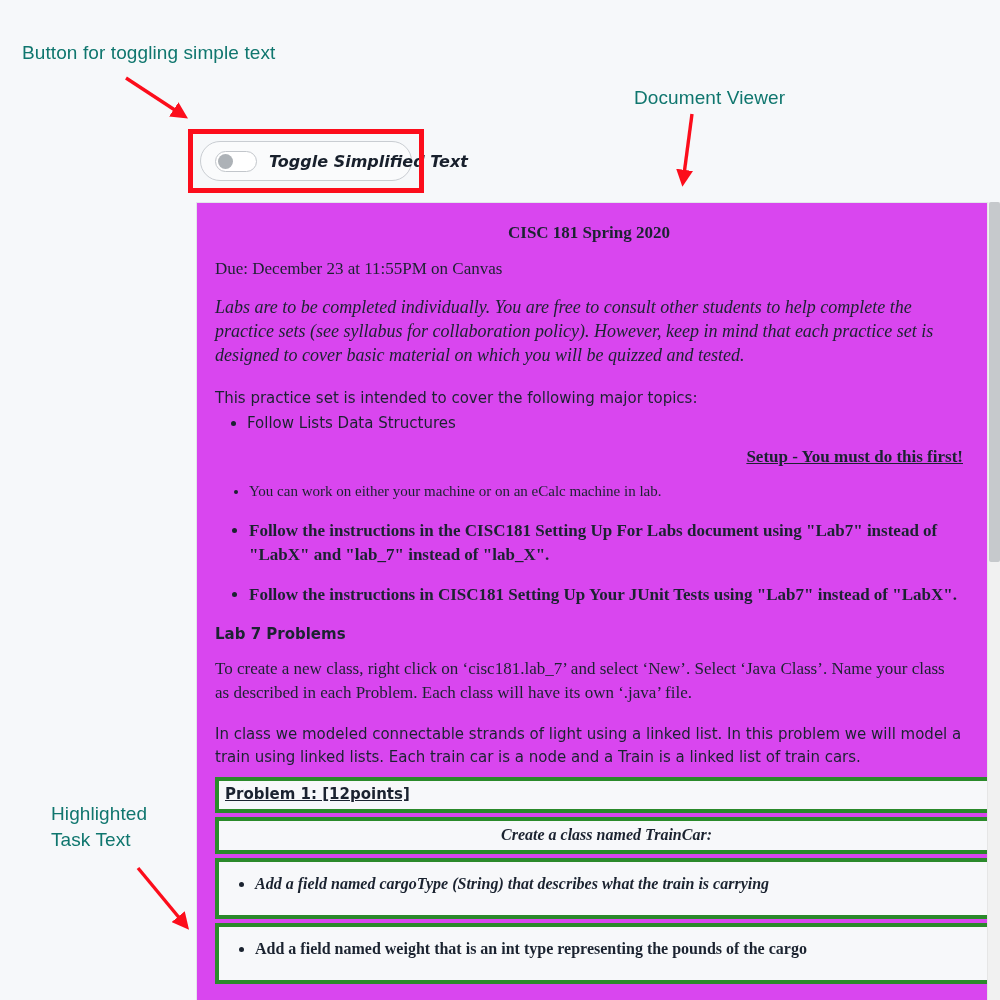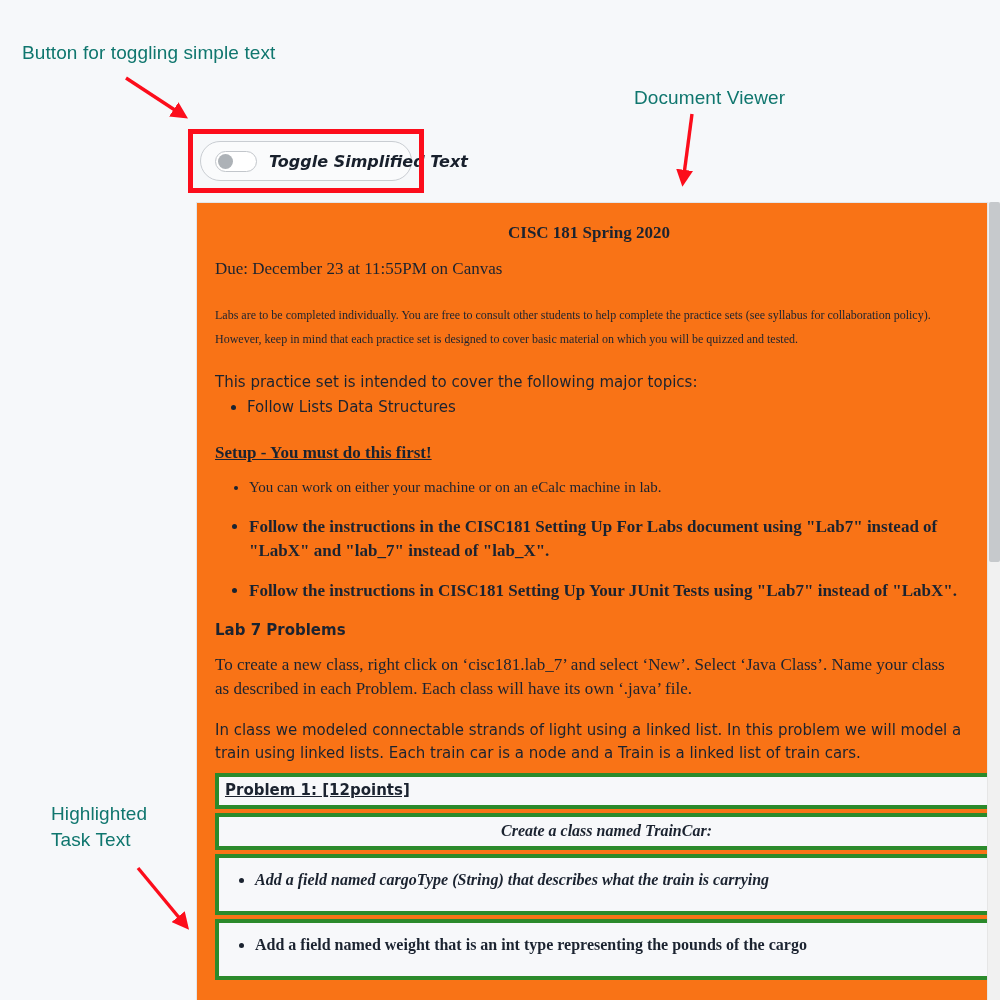--- a/index.html
+++ b/index.html
@@ -92,21 +92,21 @@
     white-space: nowrap;
   }
 
   
   .viewer {
     position: absolute;
     left: 196px;
     top: 202px;
     width: 804px;
     height: 798px;
-    background: #f97316;
+    background: #d946ef;
     border-left: 1px solid #e3e6ea;
     border-top: 1px solid #e3e6ea;
     box-sizing: border-box;
     overflow: hidden;
     z-index: 2;
   }
   .viewer-page {
     position: absolute;
     left: 0; top: 0;
     width: 788px;
@@ -123,44 +123,46 @@
     line-height: 24px;
   }
   .doc-serif {
     font-family: "Liberation Serif", serif;
     font-size: 17px;
     line-height: 24px;
     margin-top: 12px;
   }
   .doc-serif-italic {
     font-family: "Liberation Serif", serif;
-    font-size: 12px;
+    font-style: italic;
+    font-size: 18px;
     line-height: 24px;
-    margin-top: 22px;
+    margin-top: 14px;
   }
   .doc-sans {
     font-family: "DejaVu Sans", sans-serif;
     font-size: 15px;
     line-height: 23px;
     margin-top: 20px;
   }
   .doc-sans-tight { margin-top: 18px; }
   .doc-h3 {
     font-family: "DejaVu Sans", sans-serif;
     font-weight: bold;
     font-size: 15px;
     line-height: 22px;
     margin-top: 8px;
   }
   .doc-underline-head {
     font-family: "Liberation Serif", serif;
     font-weight: bold;
     font-size: 17px;
     text-decoration: underline;
-    margin-top: 24px;
+    margin-top: 12px;
+    text-align: right;
   }
   ul.doc-ul {
     margin: 2px 0 0 0;
     padding-left: 32px;
     list-style: disc;
   }
   ul.doc-ul.sans li {
     font-family: "DejaVu Sans", sans-serif;
     font-size: 15px;
     line-height: 23px;

